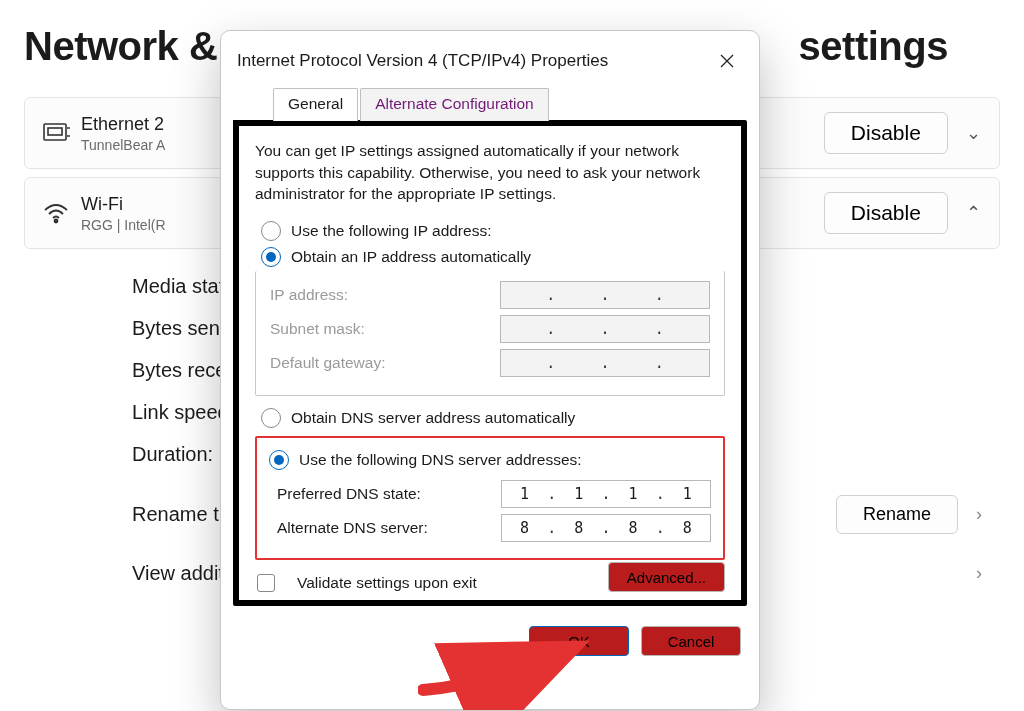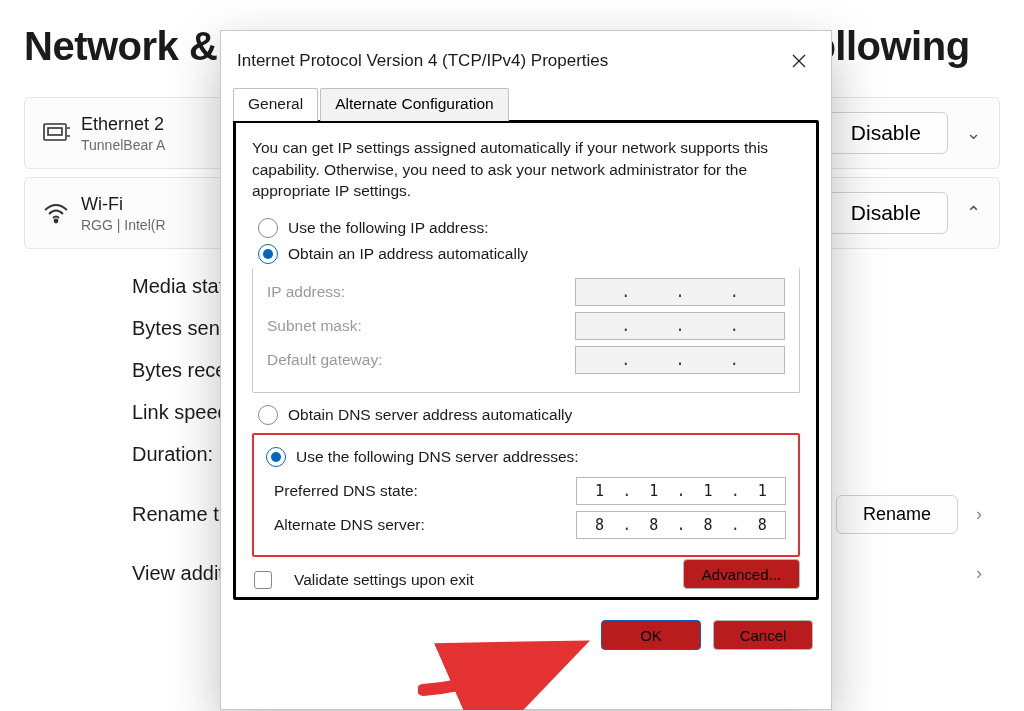--- a/index.html
+++ b/index.html
@@ -23,39 +23,39 @@
   }
   .chev { font-size: 18px; color: #555; }
 
   .kvlist { padding: 8px 18px 0 108px; font-size: 20px; line-height: 42px; }
   .rowline { padding: 20px 18px 0 108px; font-size: 20px; display:flex; align-items:center; }
   .rowline .rtext { flex:1; }
   .rowline .rbtn { border:1px solid #d0d0d0; background:#fdfdfd; border-radius:6px; padding:8px 26px; font-size:18px; margin-right:18px; }
 
   
   .dialog {
-    position: absolute; left: 220px; top: 30px; width: 612px; height: 680px;
-    background: #fff; border: 1px solid #c8c8c8; border-radius: 0;
+    position: absolute; left: 220px; top: 30px; width: 540px; height: 680px;
+    background: #fff; border: 1px solid #c8c8c8; border-radius: 10px;
     box-shadow: 0 18px 48px rgba(0,0,0,.25);
     padding: 8px 0 0 0; font-size: 15.5px;
   }
   .dlg-titlebar { display:flex; align-items:center; padding: 6px 12px 10px 16px; }
   .dlg-title { flex:1; font-size: 17px; }
   .dlg-close { width:40px; height:32px; display:flex; align-items:center; justify-content:center; border-radius:4px; }
 
-  .tabs { display:flex; padding: 0 12px; }
+  .tabs { display:flex; padding: 0 12px; margin-left: 40px; }
   .tab {
     padding: 6px 14px 8px 14px; border:1px solid #c0c0c0; border-bottom:none;
     background:#fff; border-radius: 2px 2px 0 0; margin-right: 2px; font-size:15.5px;
     position: relative; top: 1px;
   }
   .tab.active { z-index:2; }
-  .tab.inactive { background:#f3f3f3; color:#000000; }
+  .tab.inactive { background:#f3f3f3; color:#701a75; }
   .tabpane {
-    margin: 0 12px 10px 12px; border:3px solid #000000; border-radius: 0 2px 2px 2px;
+    margin: 0 12px 10px 12px; border:6px solid #000000; border-radius: 0 2px 2px 2px;
     padding: 14px 16px 8px 16px;
   }
   .desc { line-height: 1.4; margin-bottom: 16px; }
 
   .radio-row { display:flex; align-items:center; gap:10px; margin: 6px 0 8px 6px; }
   .radio {
     width:20px; height:20px; border-radius:50%; border:1.5px solid #888;
     display:inline-flex; align-items:center; justify-content:center; flex-shrink:0; background:#fff;
   }
   .radio.checked { border-color:#0067c0; }
@@ -98,21 +98,21 @@
     position:absolute; left:418px; top:630px; width:180px; height:80px; pointer-events:none;
   }
 </style>
 </head>
 <body>
 
 <div class="bg">
   <h1>
     <span>Network &amp;</span>
     <span style="display:inline-block; width:560px;"></span>
-    <span>following</span>
+    <span>settings</span>
   </h1>
 
   <div class="card">
     <div class="icon">
       <svg width="28" height="24" viewBox="0 0 28 24" fill="none" stroke="#333" stroke-width="1.6">
         <rect x="1" y="3" width="22" height="16" rx="1"></rect>
         <rect x="5" y="7" width="14" height="7"></rect>
         <path d="M24 7 h3 M24 15 h3"></path>
       </svg>
     </div>

